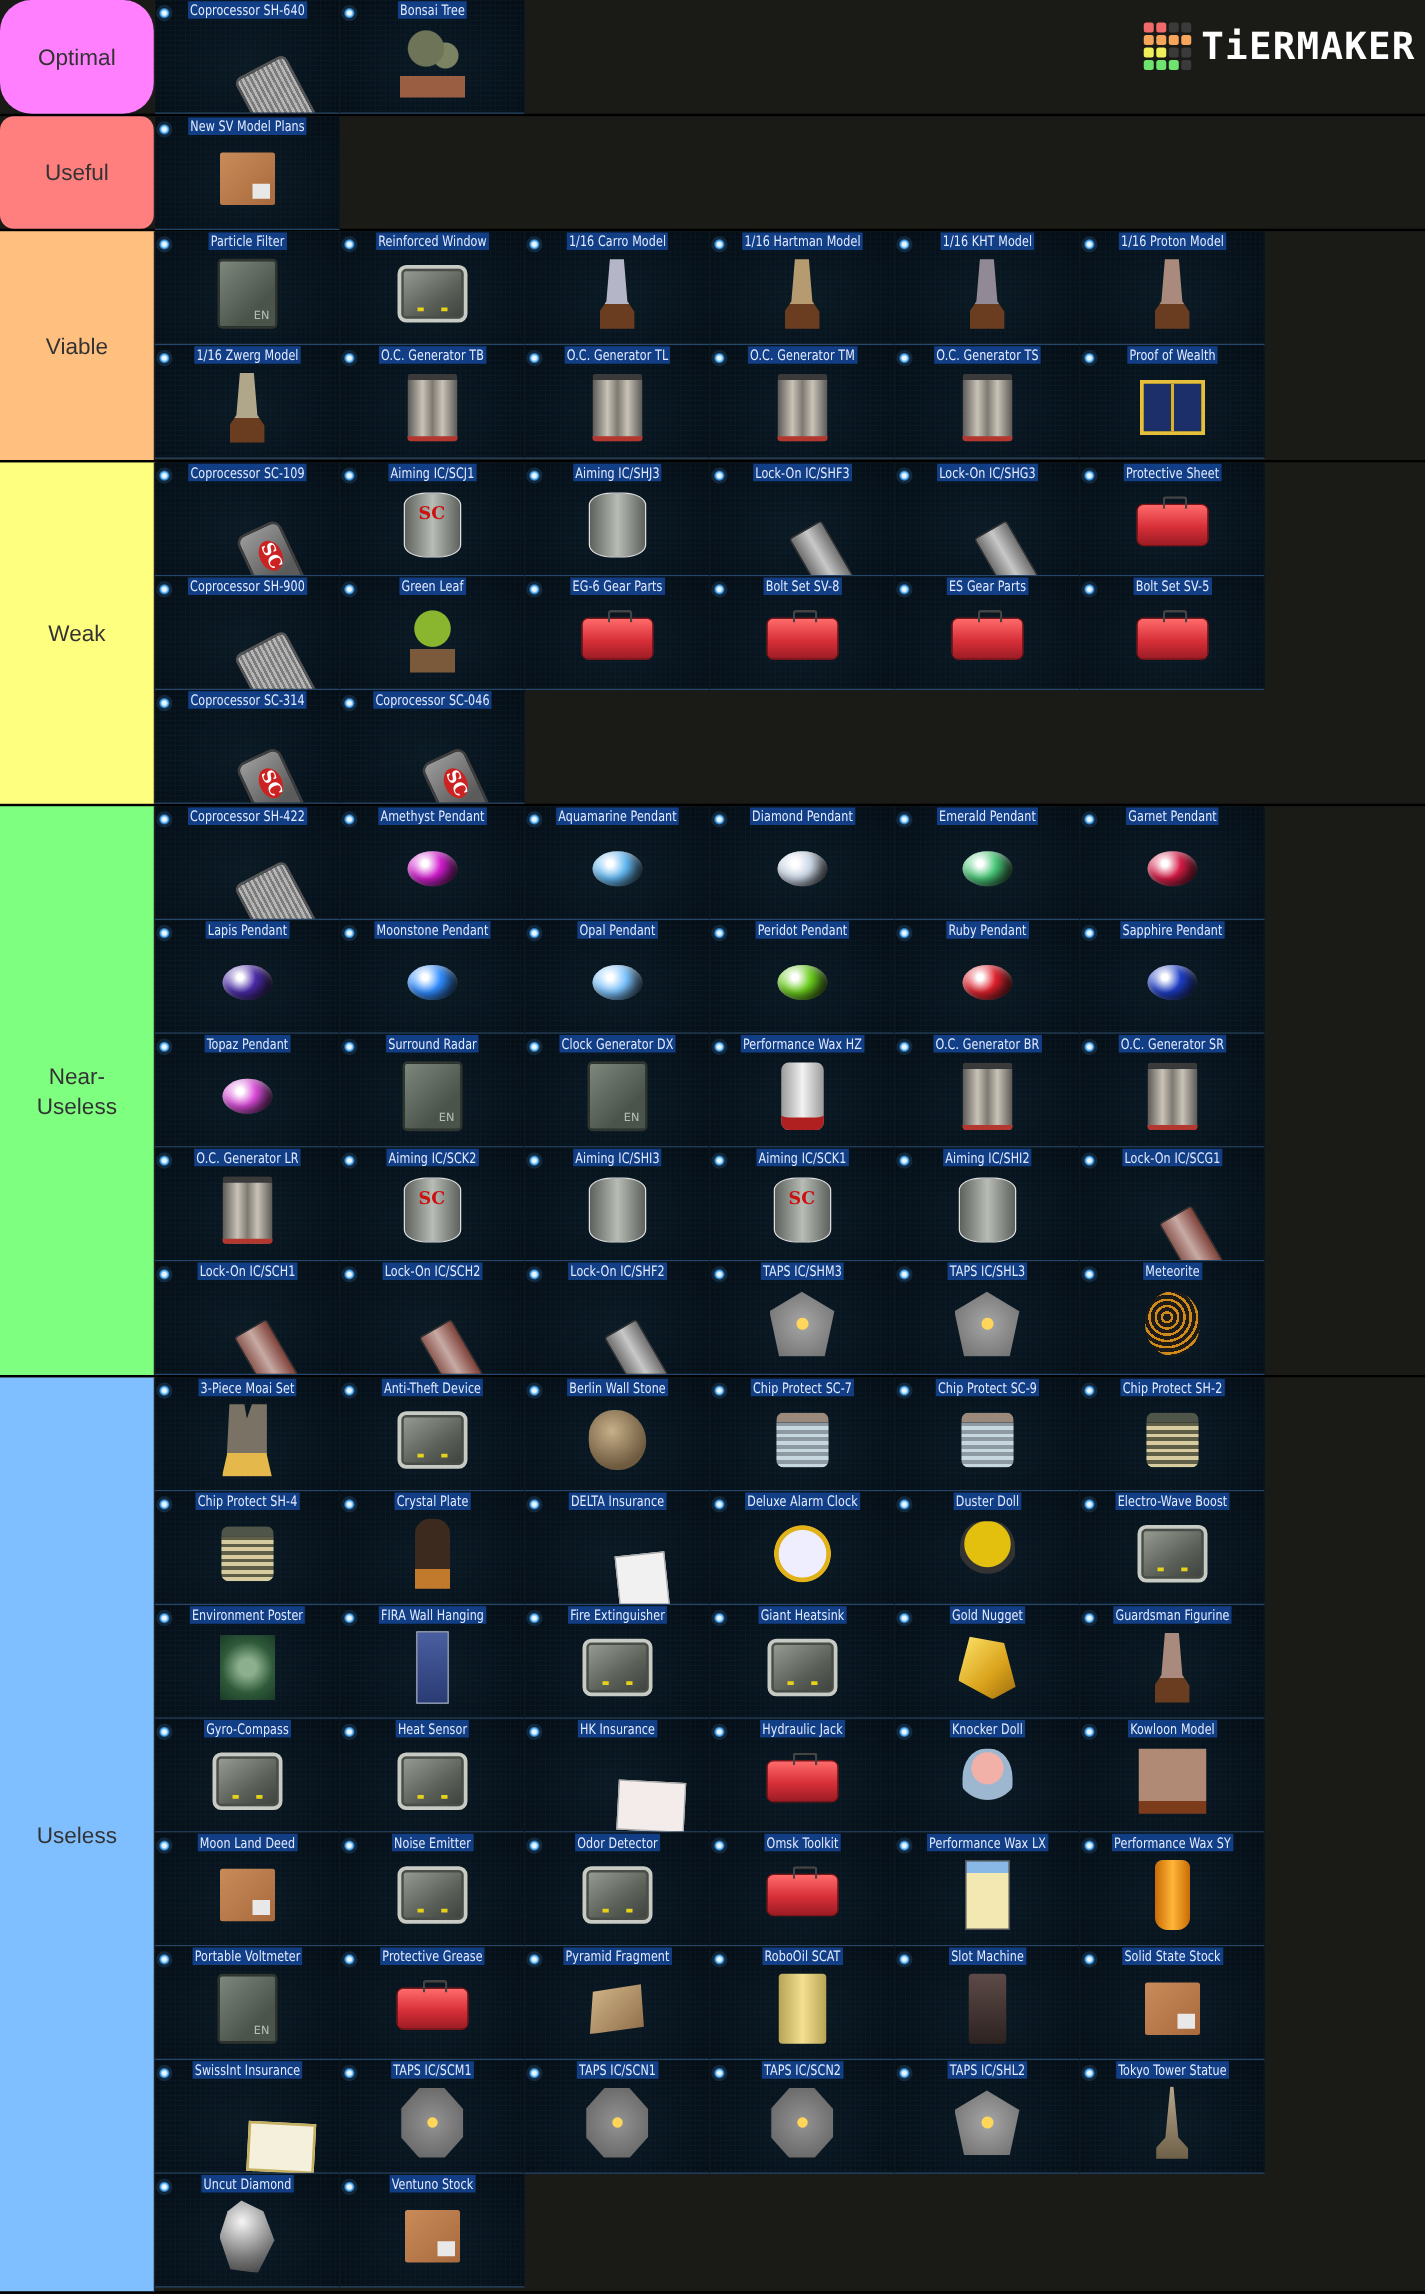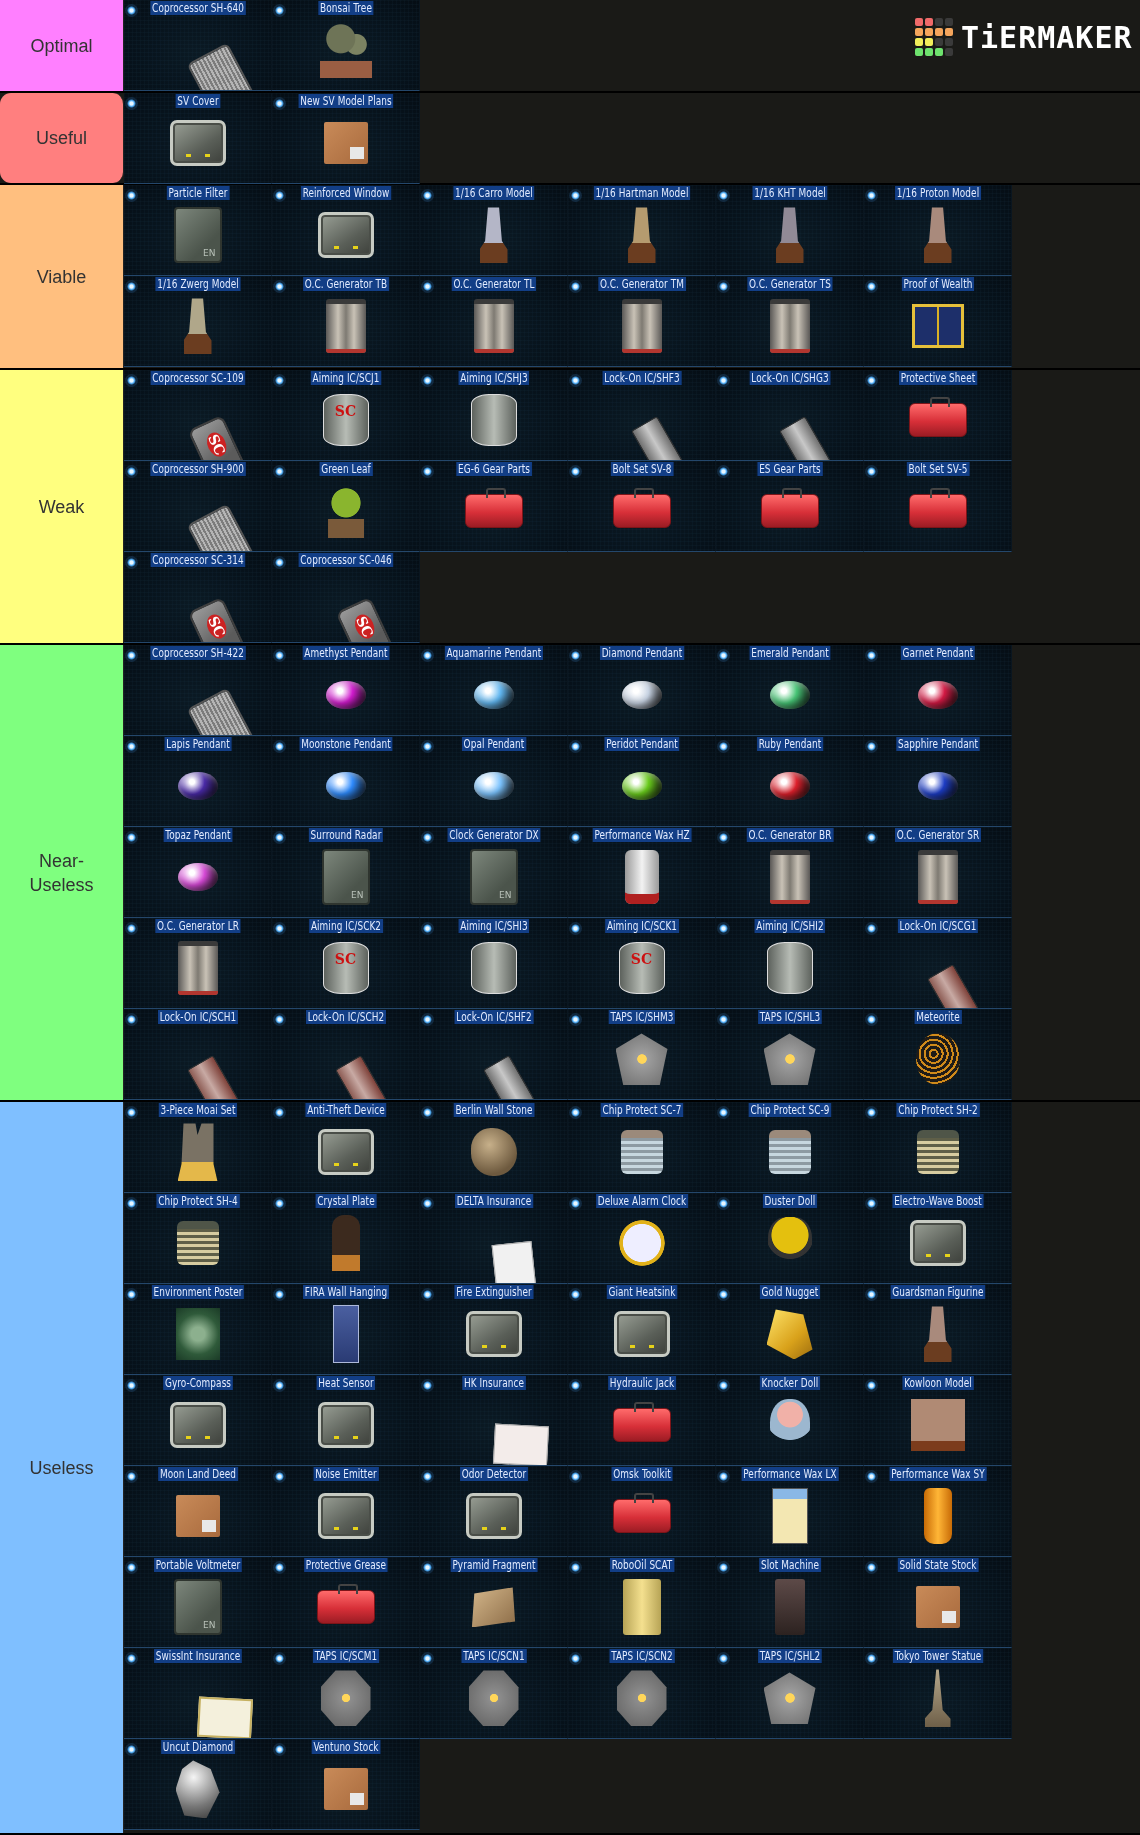--- a/index.html
+++ b/index.html
@@ -117,42 +117,37 @@
   .logo { position: absolute; left: 882px; top: 18px; display: flex; align-items: center; gap: 8px; padding-left: 33px; }
   .logo-grid { display: grid; grid-template-columns: repeat(4, 8px); grid-template-rows: repeat(4, 8px); gap: 2px; }
   .logo-grid span { border-radius: 2px; }
   .logo-text { color: #fff; font-family: "DejaVu Sans Mono", monospace; font-weight: bold; font-size: 30px; letter-spacing: 1px; }
 </style>
 </head>
 <body>
 
 <div class="tierlist" id="tierlist">
     <div class="tier-row" style="height: 93px;">
-      <div class="tier-label" style="background: rgb(255, 127, 255);">Optimal</div>
+      <div class="tier-label" style="background: rgb(255, 127, 255); border-radius: 25px;">Optimal</div>
       <div class="tier-items">
         <div class="item">
           <span class="item-bullet"></span>
           <div class="item-art art-coproc"></div>
           <span class="item-label">Coprocessor SH-640</span>
         </div>
         <div class="item">
           <span class="item-bullet"></span>
           <div class="item-art art-tree"></div>
           <span class="item-label">Bonsai Tree</span>
         </div>
       </div>
     </div>
     <div class="tier-row" style="height: 92px;">
       <div class="tier-label" style="background: rgb(255, 127, 127); border-radius: 11px;">Useful</div>
       <div class="tier-items">
-        <div class="item">
-          <span class="item-bullet"></span>
-          <div class="item-art art-box"></div>
-          <span class="item-label">SV Cover</span>
-        </div>
         <div class="item">
           <span class="item-bullet"></span>
           <div class="item-art art-envelope"></div>
           <span class="item-label">New SV Model Plans</span>
         </div>
       </div>
     </div>
     <div class="tier-row" style="height: 185px;">
       <div class="tier-label" style="background: rgb(255, 191, 127);">Viable</div>
       <div class="tier-items">

